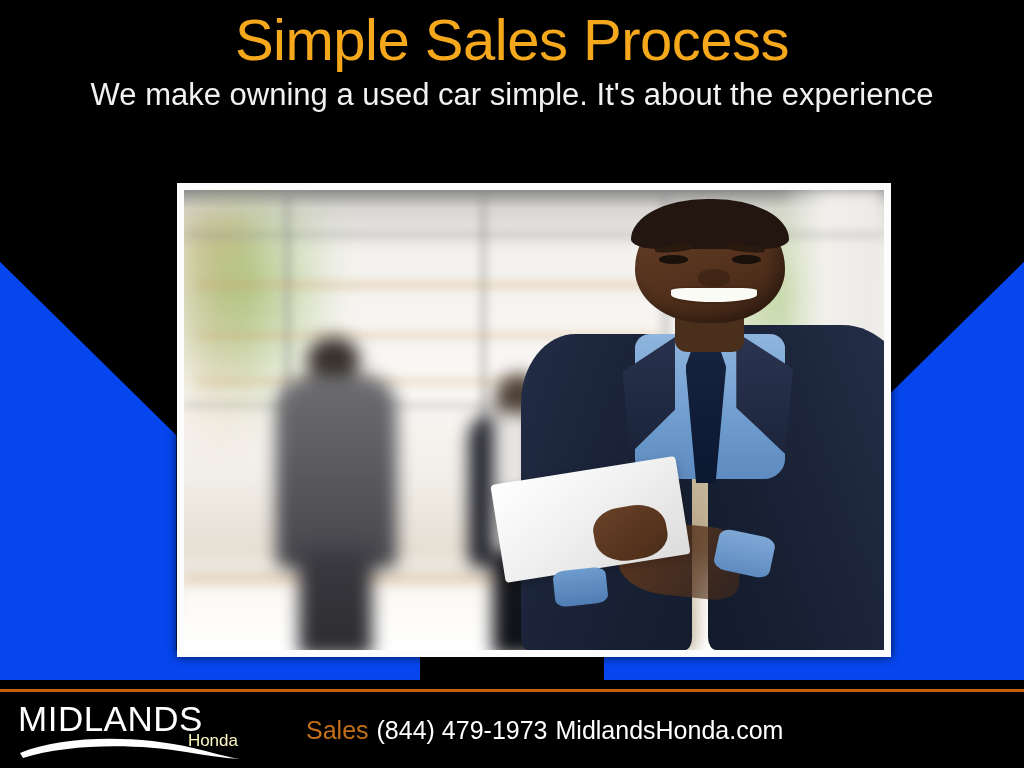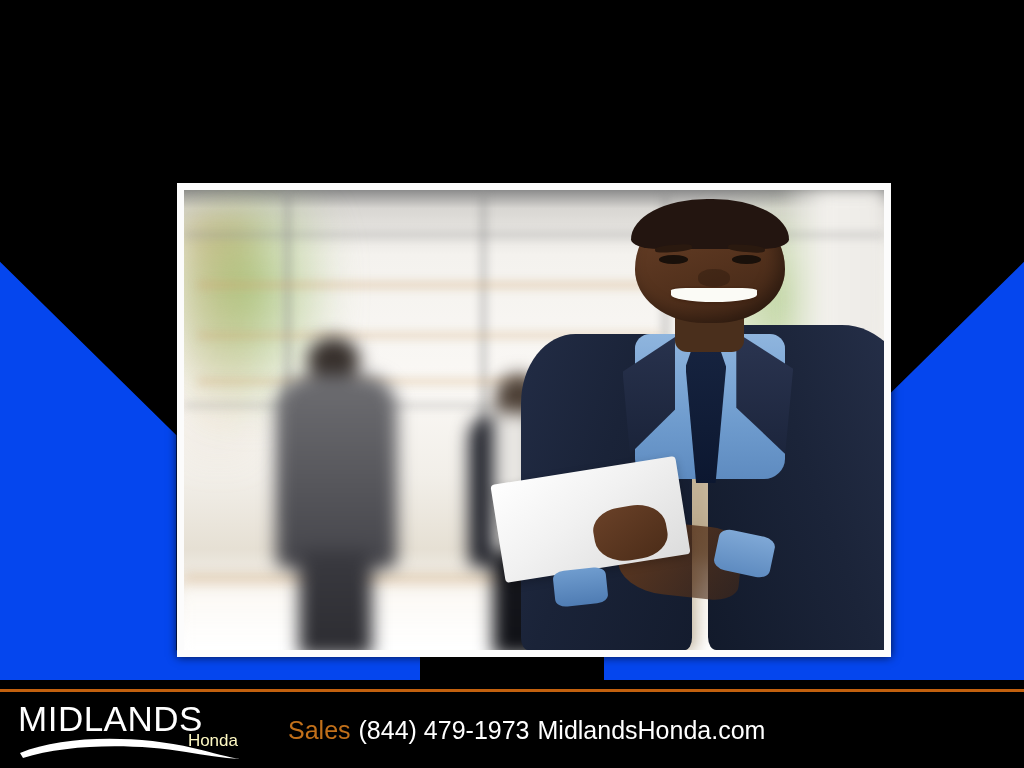--- a/index.html
+++ b/index.html
@@ -378,21 +378,21 @@
     line-height: 1;
   }
   #logo-swoosh {
     position: absolute;
     left: 0; top: 32px;
     width: 228px; height: 30px;
   }
   #contact {
     display: flex;
     align-items: baseline;
-    margin-left: 42px;
+    margin-left: 60px;
     white-space: nowrap;
     justify-content: center;
   }
   .lbl-orange {
     color: #C2701A;
     font-size: 25px;
     font-weight: 400;
   }
   .val-white {
     color: #FFFFFF;
@@ -403,20 +403,24 @@
   #cta { margin-left: 40px; }
 </style>
 </head>
 <body>
 
 <div id="ad">
 
   <div class="wing" id="wing-left"></div>
   <div class="wing" id="wing-right"></div>
 
+  <div id="header">
+    <h1 id="headline">Simple Sales Process</h1>
+    <p id="subheadline">We make owning a used car simple. It's about the experience</p>
+  </div>
 
   <div id="photo-frame">
     <div id="photo">
       <div class="bg-base"></div>
       <div class="bg-warm"></div>
       <div class="bg-greenL"></div>
       <div class="bg-greenR"></div>
       <div class="wallR"></div>
       <div class="mullion-v" style="left:14%"></div>
       <div class="mullion-v" style="left:42%"></div>

